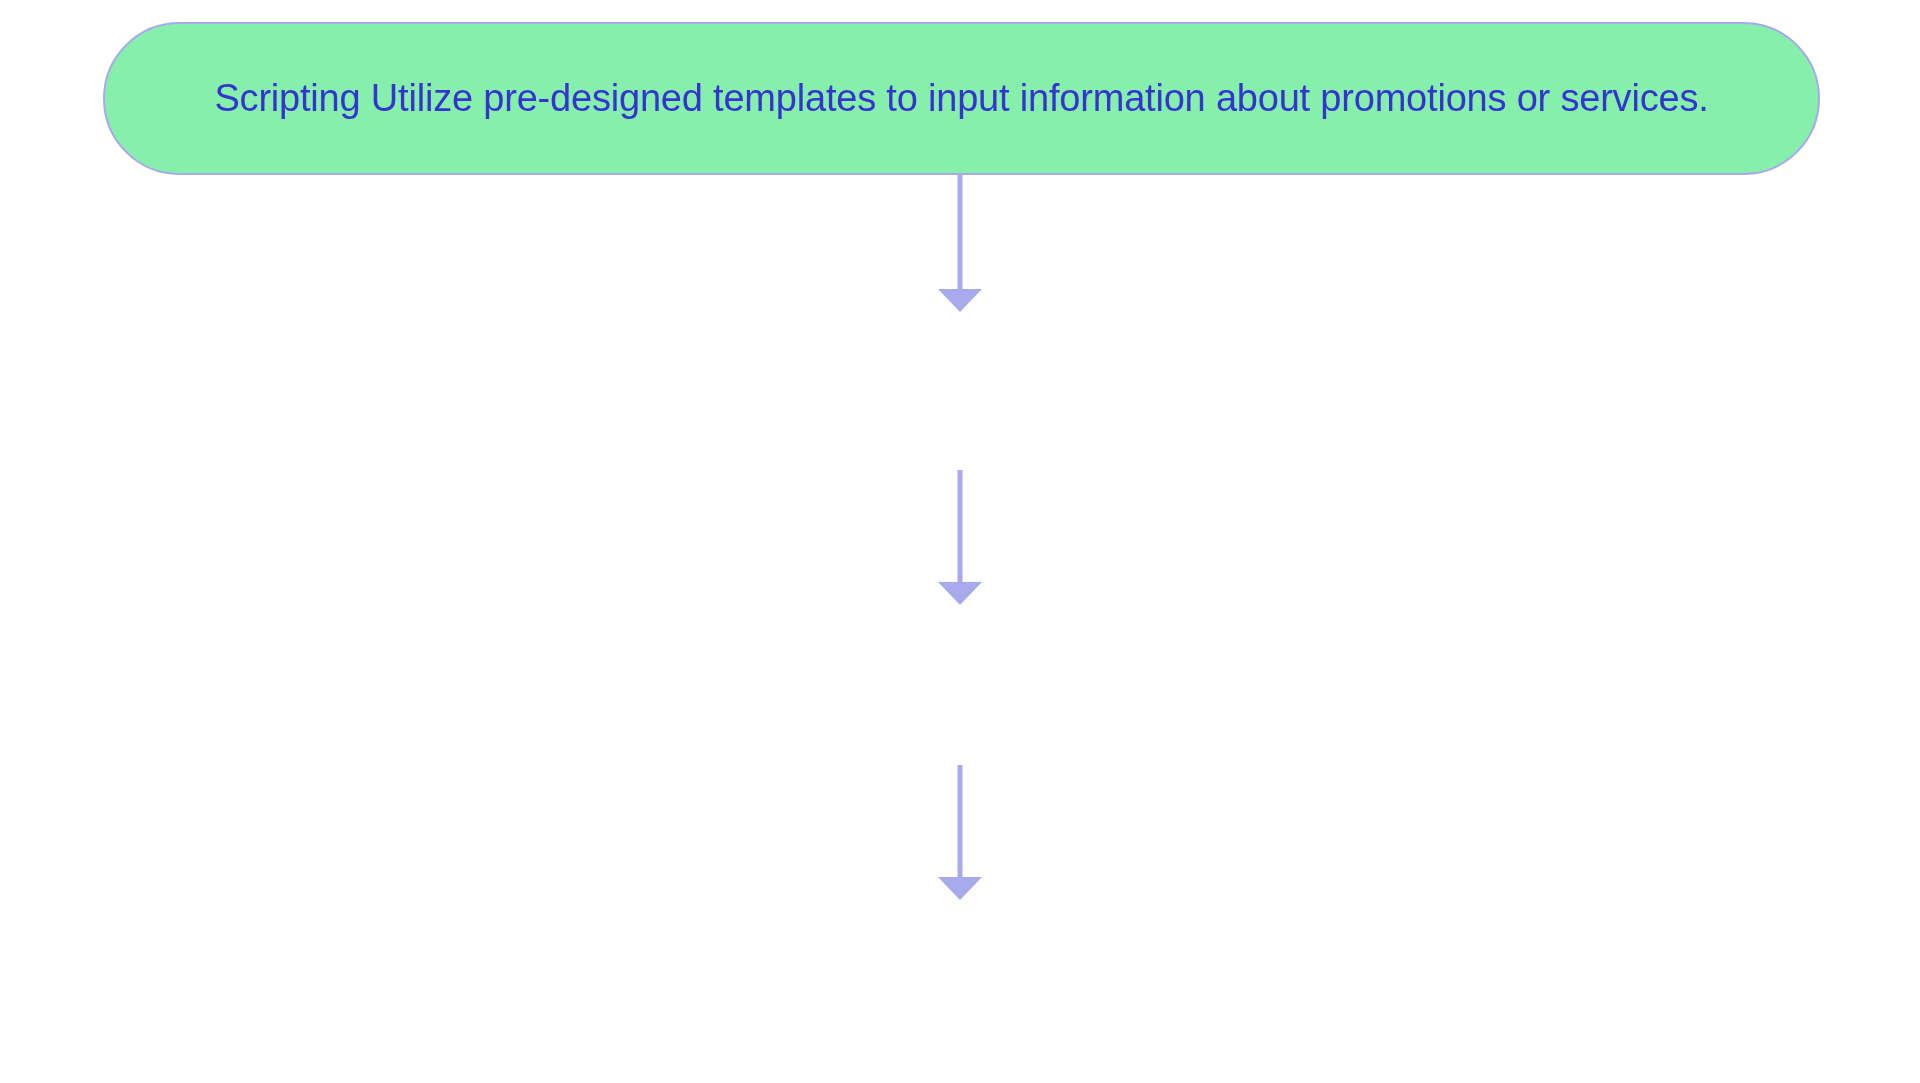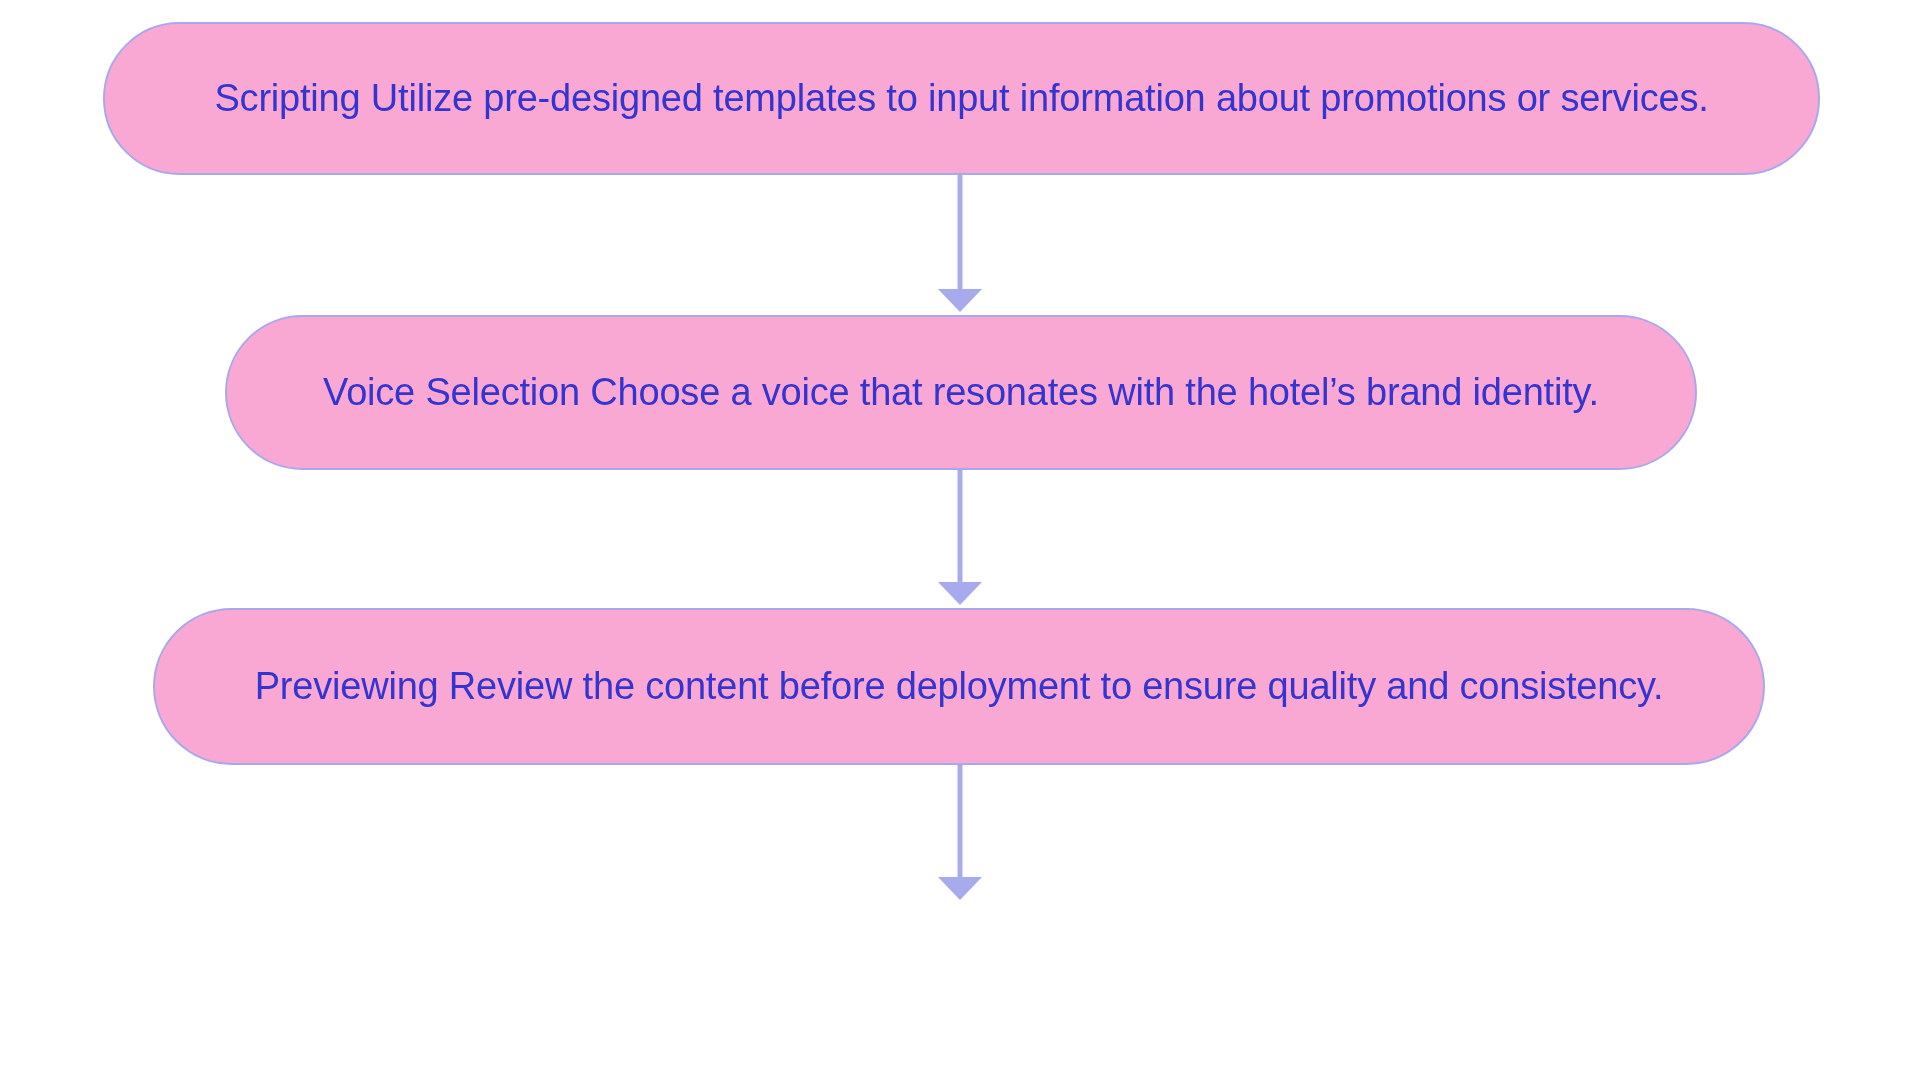--- a/index.html
+++ b/index.html
@@ -17,21 +17,21 @@
   #flowchart {
     position: relative;
     width: 1920px;
     height: 1083px;
     background: #ffffff;
   }
 
   .node {
     position: absolute;
     box-sizing: border-box;
-    background: #f9a8d4;
+    background: #86efac;
     border: 2px solid #a7a8ee;
     border-radius: 999px;
     display: flex;
     align-items: center;
     justify-content: center;
     text-align: center;
   }
 
   .node-label {
     color: #3434cf;
@@ -88,22 +88,16 @@
     <g>
       <path class="edge-line" d="M 960 765 L 960 878"></path>
       <polygon class="edge-head" points="938,877 982,877 960,900"></polygon>
     </g>
   </svg>
 
   <div class="node" id="node-1">
     <span class="node-label">Scripting Utilize pre-designed templates to input information about promotions or services.</span>
   </div>
 
-  <div class="node" id="node-2">
-    <span class="node-label">Voice Selection Choose a voice that resonates with the hotel’s brand identity.</span>
-  </div>
 
-  <div class="node" id="node-3">
-    <span class="node-label">Previewing Review the content before deployment to ensure quality and consistency.</span>
-  </div>
 
 
 </div>
 
 </body></html>

